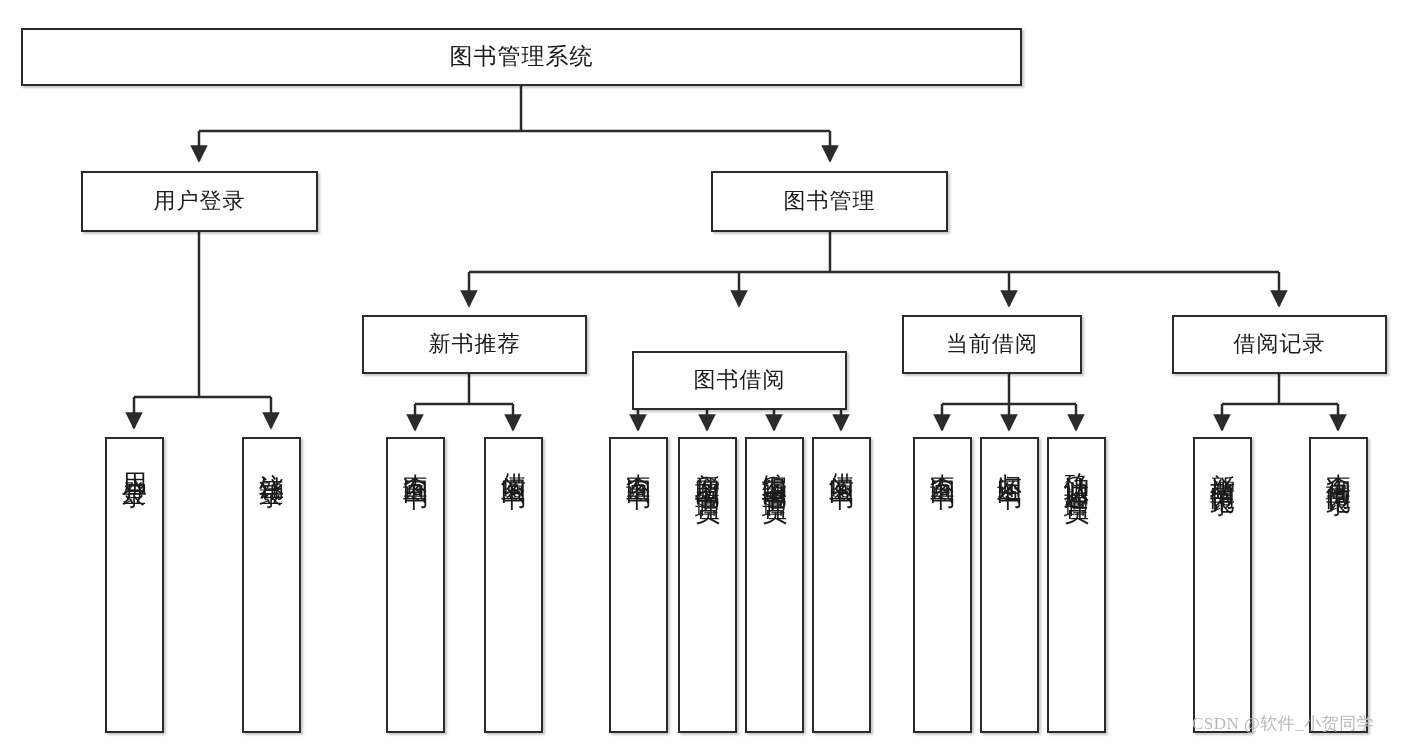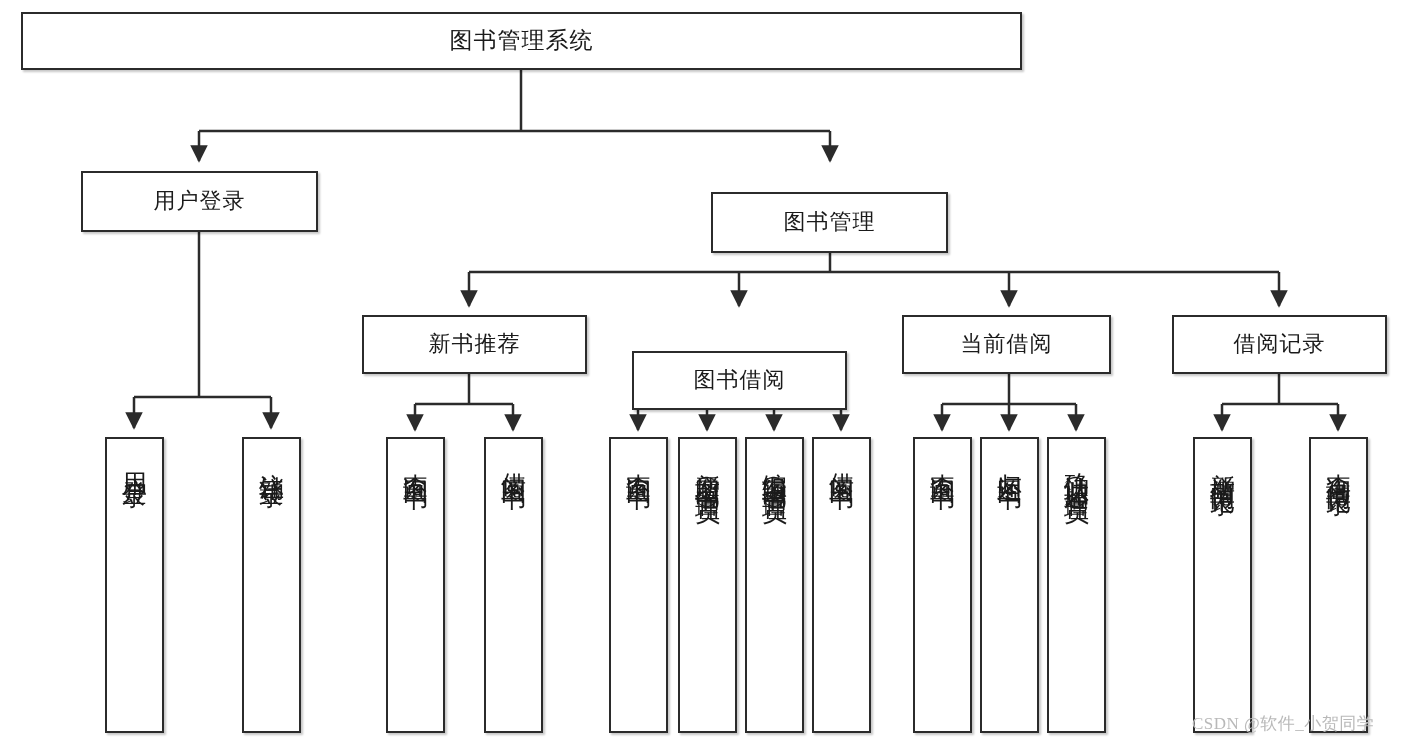--- a/index.html
+++ b/index.html
@@ -120,38 +120,38 @@
       <path d="M 1009 404 L 1009 430" marker-end="url(#arrow)"></path>
       <path d="M 1076 404 L 1076 430" marker-end="url(#arrow)"></path>
 
       <path d="M 1279 374 L 1279 404"></path>
       <path d="M 1222 404 L 1338 404"></path>
       <path d="M 1222 404 L 1222 430" marker-end="url(#arrow)"></path>
       <path d="M 1338 404 L 1338 430" marker-end="url(#arrow)"></path>
     </g>
   </svg>
 
-  <div class="node node-h node-root" style="left:21px; top:12px; width:1001px; height:58px;">
+  <div class="node node-h node-root" style="left:21px; top:28px; width:1001px; height:58px;">
     <span>图书管理系统</span>
   </div>
 
   <div class="node node-h" style="left:81px; top:171px; width:237px; height:61px;">
     <span>用户登录</span>
   </div>
-  <div class="node node-h" style="left:711px; top:171px; width:237px; height:61px;margin-top:21px;">
+  <div class="node node-h" style="left:711px; top:171px; width:237px; height:61px;">
     <span>图书管理</span>
   </div>
 
   <div class="node node-h" style="left:362px; top:315px; width:225px; height:59px;">
     <span>新书推荐</span>
   </div>
   <div class="node node-h" style="left:632px; top:315px; width:215px; height:59px;margin-top:36px;">
     <span>图书借阅</span>
   </div>
-  <div class="node node-h" style="left:902px; top:315px; width:209px; height:59px;">
+  <div class="node node-h" style="left:902px; top:315px; width:180px; height:59px;">
     <span>当前借阅</span>
   </div>
   <div class="node node-h" style="left:1172px; top:315px; width:215px; height:59px;text-align:center;">
     <span>借阅记录</span>
   </div>
 
   <div class="node node-v" style="left:105px; top:437px; width:59px; height:296px;">
     <span class="vtext">用户登录</span>
   </div>
   <div class="node node-v" style="left:242px; top:437px; width:59px; height:296px;">

